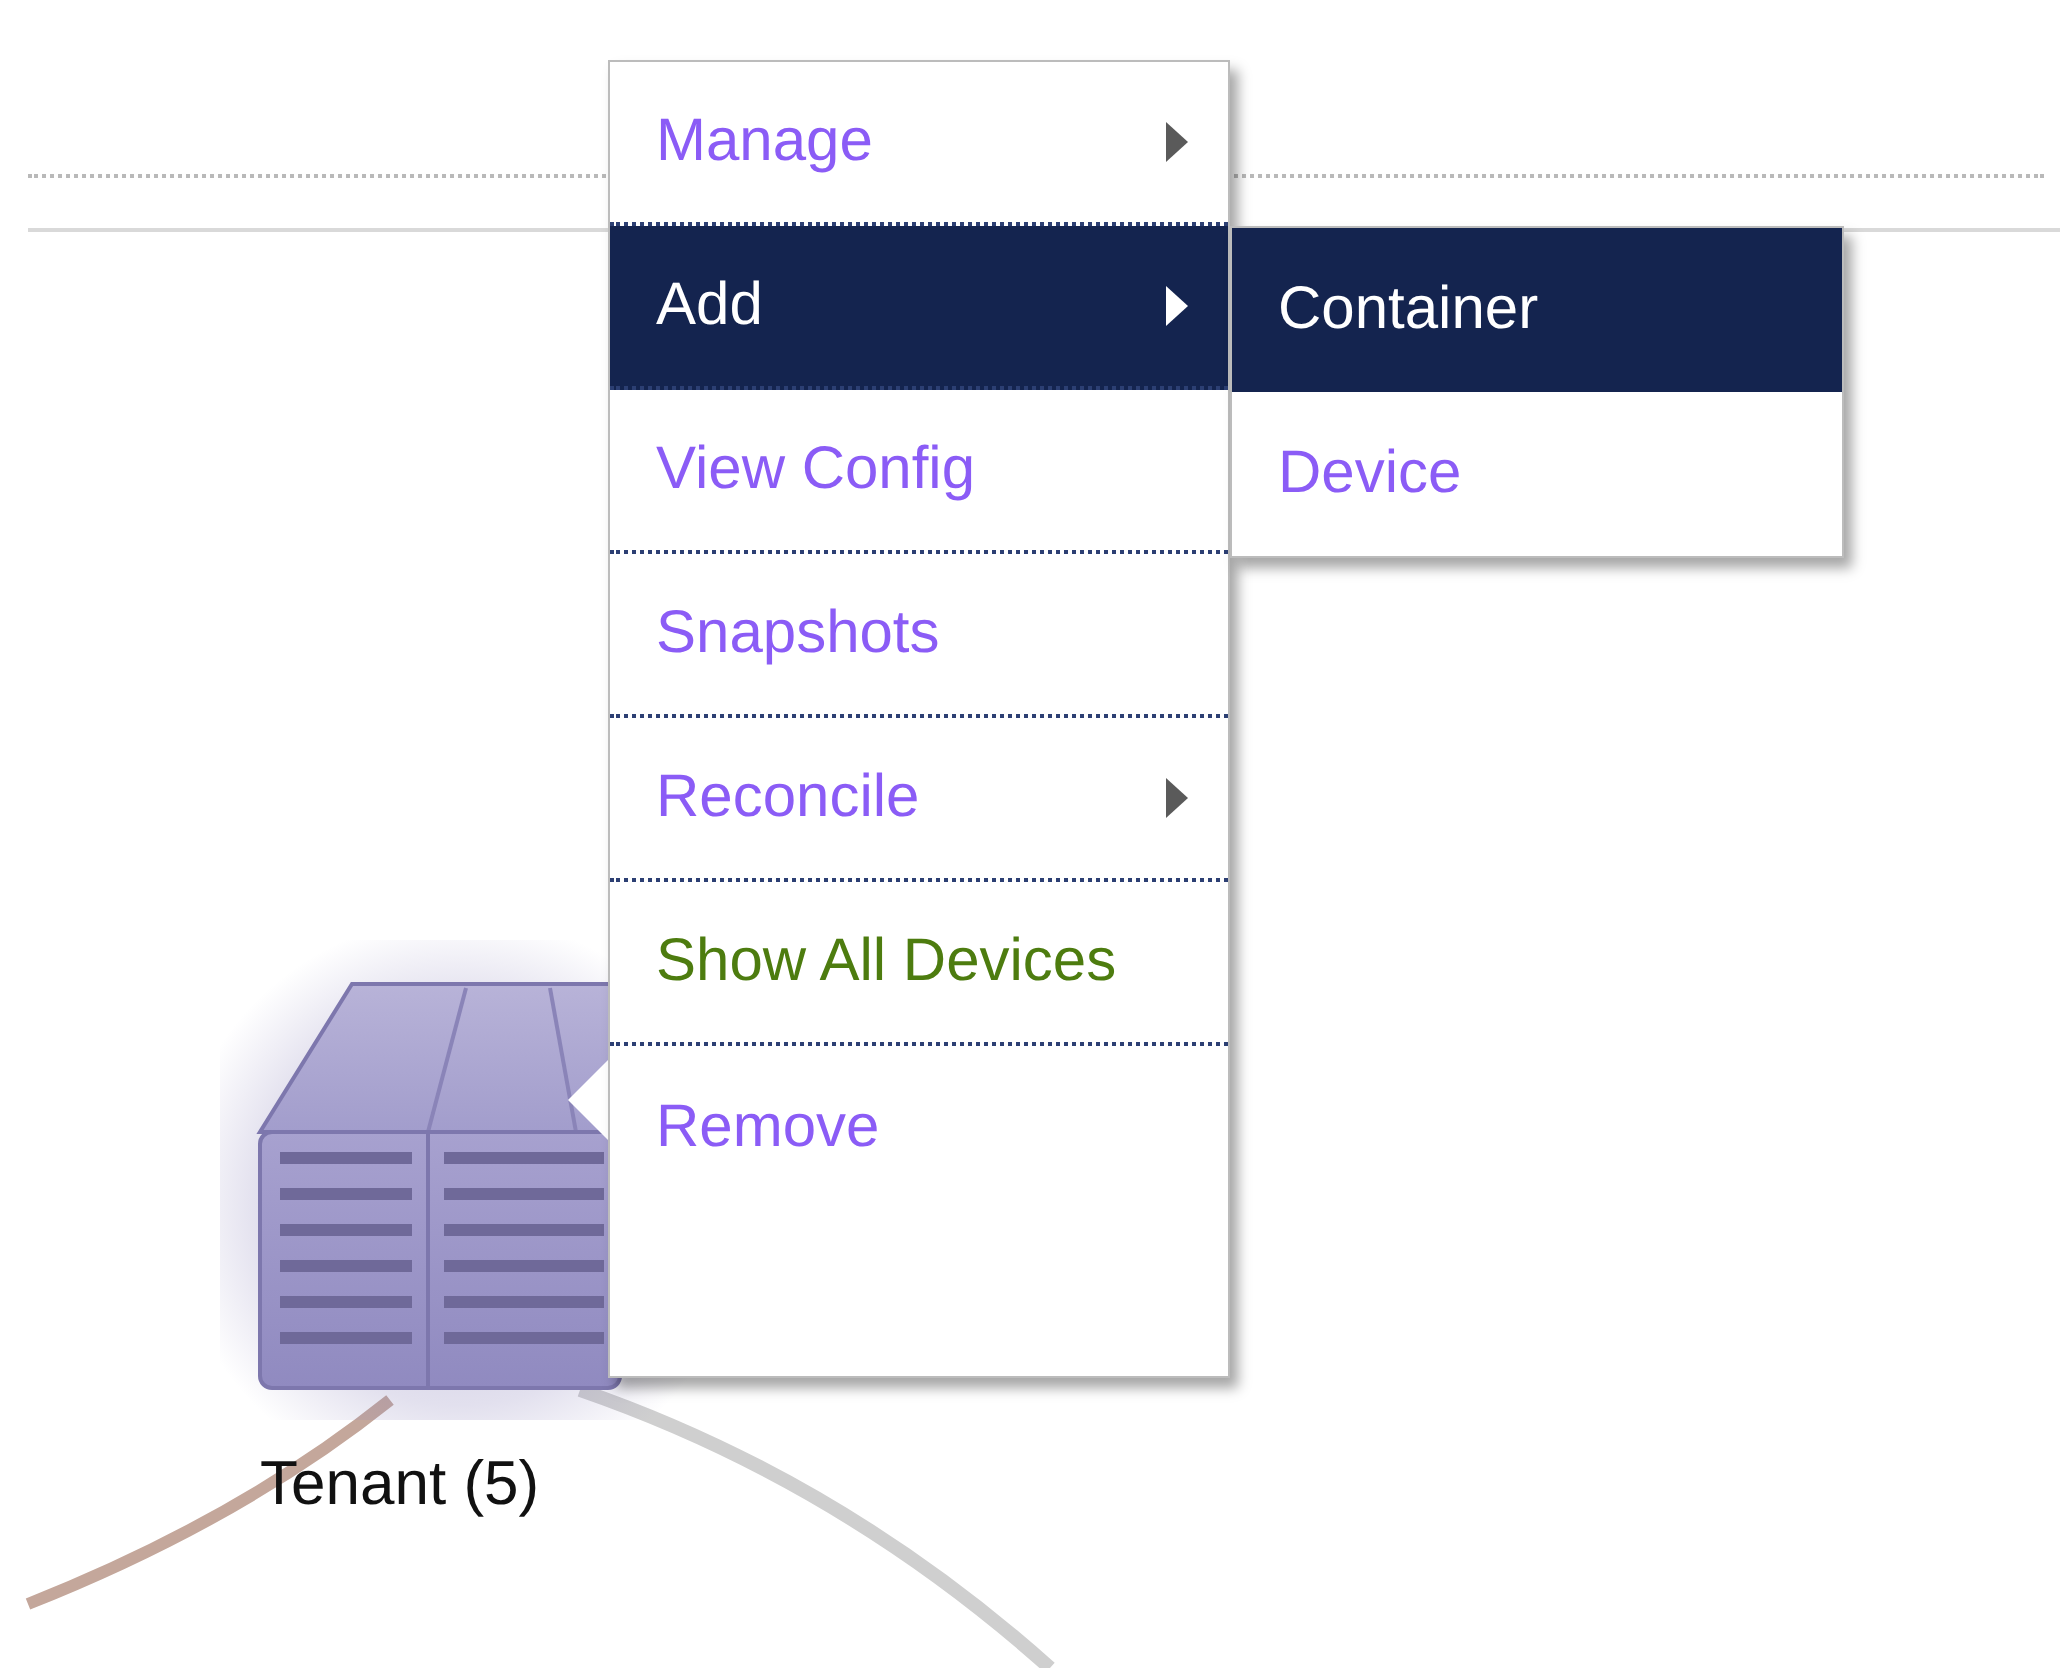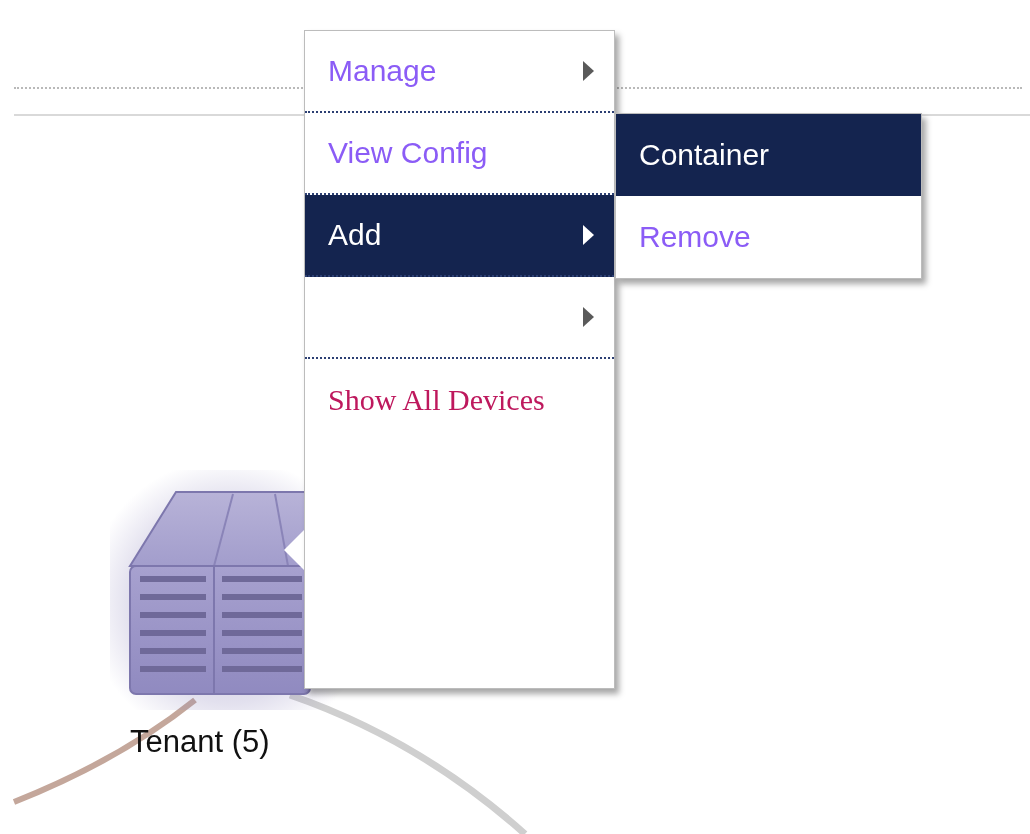--- a/index.html
+++ b/index.html
@@ -84,23 +84,22 @@
       cursor: pointer;
     }
     .menu-item:last-child {
       border-bottom: none;
     }
     .menu-item.active {
       background: #14244f;
       color: #ffffff;
     }
     .menu-item.disabled {
-      color: #be185d;
+      color: #4d7c0f;
       cursor: default;
-      font-family: Liberation Serif, serif;
     }
     .menu-item .arrow {
       position: absolute;
       right: 20px;
       top: 50%;
       margin-top: -10px;
       width: 0;
       height: 0;
       border-top: 10px solid transparent;
       border-bottom: 10px solid transparent;
@@ -175,35 +174,42 @@
 </div>
 <div class="node-label">Tenant (5)</div>
 
 <div class="pointer"></div>
 
 <div class="menu main-menu">
   <div class="menu-item">
     <span>Manage</span>
     <span class="arrow"></span>
   </div>
-  <div class="menu-item">
-    <span>View Config</span>
-  </div>
   <div class="menu-item active">
     <span>Add</span>
     <span class="arrow"></span>
   </div>
   <div class="menu-item">
+    <span>View Config</span>
+  </div>
+  <div class="menu-item">
+    <span>Snapshots</span>
+  </div>
+  <div class="menu-item">
+    <span>Reconcile</span>
     <span class="arrow"></span>
   </div>
   <div class="menu-item disabled">
     <span>Show All Devices</span>
+  </div>
+  <div class="menu-item">
+    <span>Remove</span>
   </div>
 </div>
 
 <div class="menu sub-menu">
   <div class="menu-item active">
     <span>Container</span>
   </div>
   <div class="menu-item">
-    <span>Remove</span>
+    <span>Device</span>
   </div>
 </div>
 
 </body></html>

